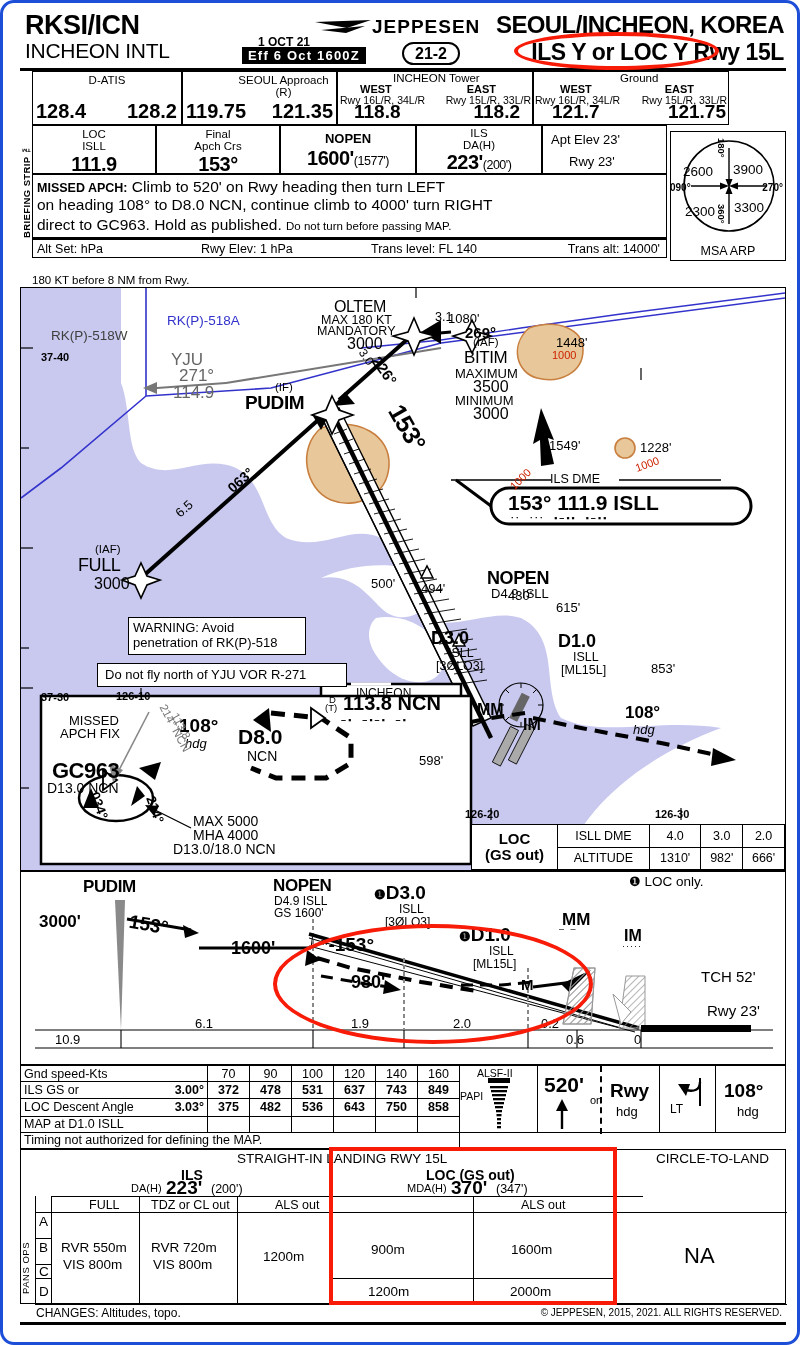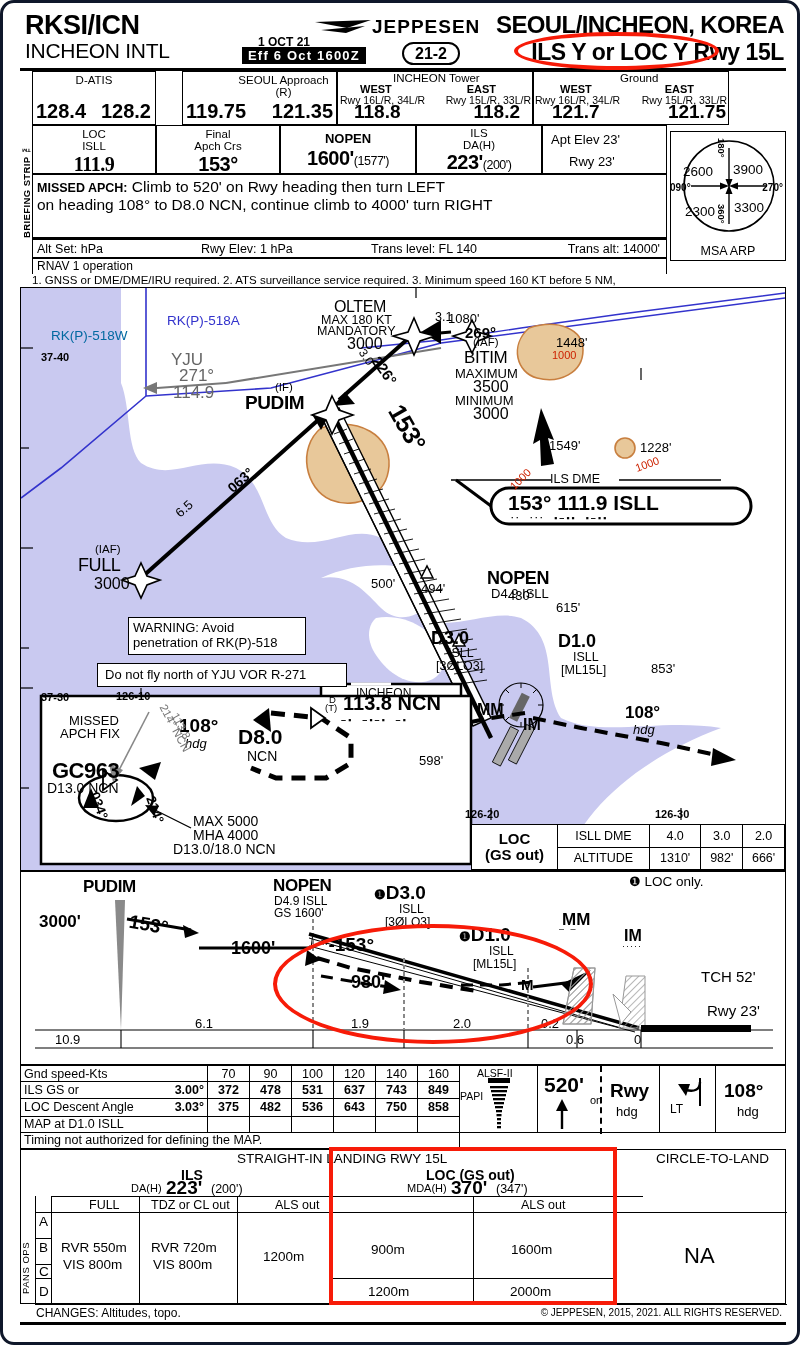--- a/index.html
+++ b/index.html
@@ -8,21 +8,21 @@
     width:800px; height:1345px;
     background:#ffffff;
     font-family:"Liberation Sans", sans-serif;
     color:#000;
     overflow:hidden;
   }
   .page {
     position:relative;
     width:800px; height:1345px;
     background:#fff;
-    border:3px solid #0f172a;
+    border:3px solid #1d4ed8;
     border-radius:14px;
     overflow:hidden;
   }
   .inner { position:absolute; left:17px; top:8px; width:766px; height:1325px; }
 
   
   .b  { font-weight:bold; }
   .c  { text-align:center; }
   .r  { text-align:right; }
   .cell { position:absolute; }
@@ -94,21 +94,21 @@
     <div class="apptitle">ILS Y or LOC Y Rwy 15L</div>
     <div class="hdrrule"></div>
 
     <div class="redellipse" style="left:494px;top:21px;width:205px;height:38px;"></div>
   </div>
 
   <div class="brief">
 
     <div class="bstriplabel">BRIEFING STRIP ™</div>
 
-    <div class="bx" style="left:12px;top:0;width:124px;height:54px;">
+    <div class="bx" style="left:12px;top:0;width:150px;height:54px;">
       <div class="bt" style="margin-top:2px;">D-ATIS</div>
       <div style="position:absolute;left:3px;bottom:1px;font-size:20px;font-weight:bold;">128.4</div>
       <div style="position:absolute;right:4px;bottom:1px;font-size:20px;font-weight:bold;">128.2</div>
     </div>
 
     <div class="bx" style="left:162px;top:0;width:155px;height:54px;">
       <div class="bt" style="margin-top:2px;padding-left:48px;">SEOUL Approach (R)</div>
       <div style="position:absolute;left:3px;bottom:1px;font-size:20px;font-weight:bold;">119.75</div>
       <div style="position:absolute;right:3px;bottom:1px;font-size:20px;font-weight:bold;">121.35</div>
     </div>
@@ -129,21 +129,21 @@
       <div style="position:absolute;left:1px;top:22px;font-size:10.5px;">Rwy 16L/R, 34L/R</div>
       <div style="position:absolute;left:18px;bottom:1px;font-size:19px;font-weight:bold;">121.7</div>
       <div style="position:absolute;right:34px;top:11px;font-size:11px;font-weight:bold;">EAST</div>
       <div style="position:absolute;right:1px;top:22px;font-size:10.5px;">Rwy 15L/R, 33L/R</div>
       <div style="position:absolute;right:2px;bottom:1px;font-size:19px;font-weight:bold;text-align:right;">121.75</div>
     </div>
 
     <div class="bx" style="left:12px;top:54px;width:124px;height:49px;">
       <div class="bt" style="margin-top:2px;">LOC</div>
       <div class="bt">ISLL</div>
-      <div class="bv" style="margin-top:1px;font-family:Liberation Serif, serif;">111.9</div>
+      <div class="bv" style="margin-top:1px;">111.9</div>
     </div>
     <div class="bx" style="left:136px;top:54px;width:124px;height:49px;">
       <div class="bt" style="margin-top:2px;">Final</div>
       <div class="bt">Apch Crs</div>
       <div class="bv" style="margin-top:1px;">153°</div>
     </div>
     <div class="bx" style="left:260px;top:54px;width:136px;height:49px;">
       <div class="bt b" style="margin-top:7px;font-size:13px;">NOPEN</div>
       <div class="bv" style="margin-top:2px;">
         <span>1600'</span><span style="font-size:12.5px;font-weight:normal;">(1577')</span>
@@ -183,35 +183,35 @@
       <div style="position:absolute;left:63px;top:68px;font-size:13.5px;">3300</div>
       <div class="msacap">MSA ARP</div>
     </div>
 
     <div class="bx" style="left:12px;top:103px;width:635px;height:65px;border-bottom:2px solid #000;">
       <div style="position:absolute;left:4px;top:2px;font-size:15.5px;line-height:20px;">
         <span style="font-size:12.5px;font-weight:bold;">MISSED APCH:</span>
         <span>Climb to 520' on Rwy heading then turn LEFT</span>
       </div>
       <div style="position:absolute;left:4px;top:21px;font-size:15.5px;">on heading 108° to D8.0 NCN, continue climb to 4000' turn RIGHT</div>
+      <div style="position:absolute;left:4px;top:41px;font-size:15.5px;">
+        <span>direct to GC963. Hold as published.</span>
+        <span style="font-size:11.5px;">Do not turn before passing MAP.</span>
+      </div>
     </div>
 
     <div class="bx" style="left:12px;top:168px;width:635px;height:19px;">
       <div style="position:absolute;left:4px;top:2px;font-size:12.5px;">Alt Set: hPa</div>
       <div style="position:absolute;left:168px;top:2px;font-size:12.5px;">Rwy Elev: 1 hPa</div>
       <div style="position:absolute;left:338px;top:2px;font-size:12.5px;">Trans level: FL 140</div>
       <div style="position:absolute;right:6px;top:2px;font-size:12.5px;">Trans alt: 14000'</div>
     </div>
 
-    <div class="bx" style="left:12px;top:187px;width:635px;height:16px;border-bottom:none;">
-      <div style="position:absolute;left:4px;top:0px;font-size:12px;">RNAV 1 operation</div>
-    </div>
 
     <div style="position:absolute;left:12px;top:203px;width:754px;font-size:11.5px;line-height:13px;">
-      <div>1. GNSS or DME/DME/IRU required. 2. ATS surveillance service required. 3. Minimum speed 160 KT before 5 NM,</div>
       <div>180 KT before 8 NM from Rwy.</div>
     </div>
   </div>
 
   <div class="plan">
     <svg viewBox="0 0 764 582" width="764" height="582" style="position:absolute;left:0;top:0;">
 
       <rect x="0" y="0" width="764" height="582" fill="#c9c9f0"></rect>
 
       <path d="M100,0 L764,0 L764,582 L540,582 C560,520 620,470 700,440 C640,430 580,450 540,430
@@ -363,21 +363,21 @@
       <g fill="#ffffff" stroke="#000" stroke-width="1.8">
         <polygon points="290,420 304,430 290,440"></polygon>
         <polygon points="82,482 96,492 82,502"></polygon>
       </g>
       <line x1="128" y1="424" x2="96" y2="486" stroke="#888" stroke-width="1.6"></line>
       <polygon points="92,494 88,476 102,482" fill="#888"></polygon>
       <line x1="170" y1="540" x2="130" y2="520" stroke="#000" stroke-width="1.3"></line>
       <polygon points="124,517 138,518 133,528" fill="#000"></polygon>
     </svg>
 
-    <div class="cell" style="left:30px;top:40px;font-size:13.5px;color:#0369a1;">RK(P)-518W</div>
+    <div class="cell" style="left:30px;top:40px;font-size:13.5px;color:#404040;">RK(P)-518W</div>
     <div class="cell" style="left:146px;top:25px;font-size:13.5px;color:#3333cc;">RK(P)-518A</div>
     <div class="cell" style="left:20px;top:63px;font-size:11px;font-weight:bold;">37-40</div>
     <div class="cell" style="left:20px;top:403px;font-size:11px;font-weight:bold;">37-30</div>
     <div class="cell" style="left:95px;top:402px;font-size:11px;font-weight:bold;">126-10</div>
     <div class="cell" style="left:444px;top:520px;font-size:11px;font-weight:bold;">126-20</div>
     <div class="cell" style="left:634px;top:520px;font-size:11px;font-weight:bold;">126-30</div>
 
     <div class="cell" style="left:150px;top:62px;font-size:17px;color:#666;">YJU</div>
     <div class="cell" style="left:158px;top:78px;font-size:17px;color:#666;">271°</div>
     <div class="cell" style="left:152px;top:95px;font-size:17px;color:#666;">114.9</div>

